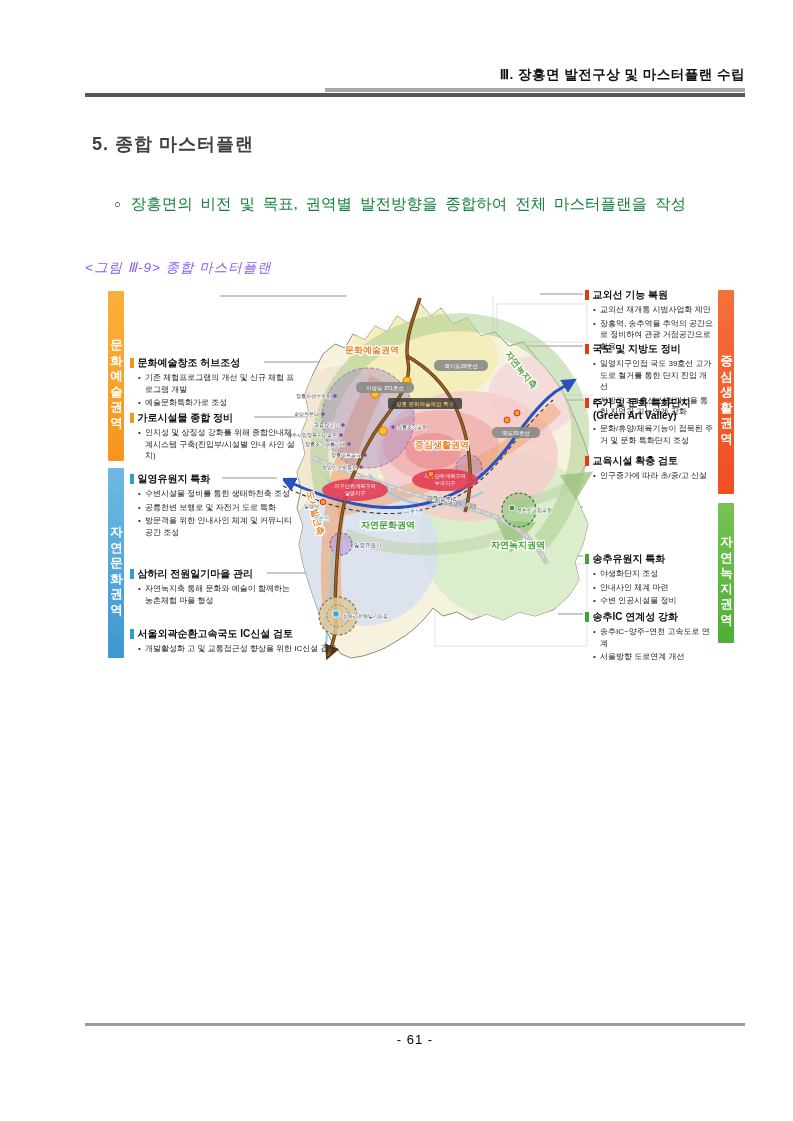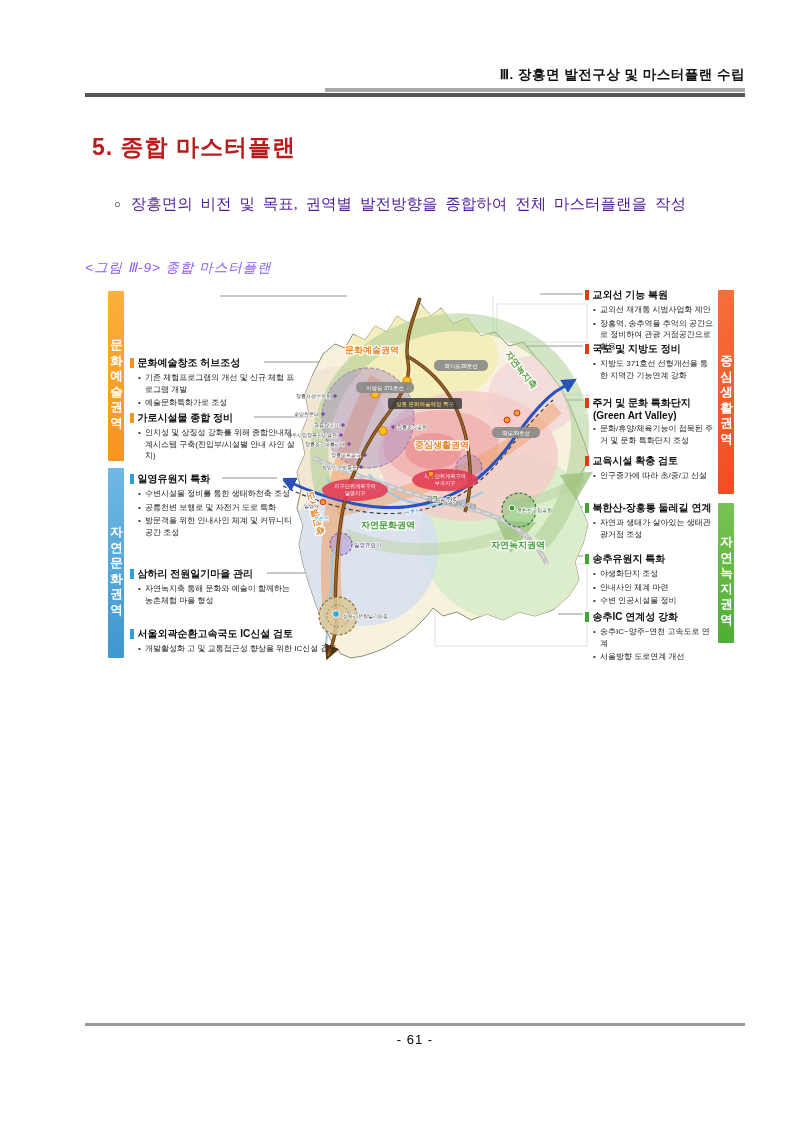--- a/index.html
+++ b/index.html
@@ -4,25 +4,25 @@
 <style>
   html,body{margin:0;padding:0;background:#e9e9e9;}
   .page{position:relative;width:793px;height:1121px;background:#ffffff;margin:0 auto;
         font-family:"Liberation Sans",sans-serif;overflow:hidden;padding-left:36px;}
   
   .hdr-text{position:absolute;top:66px;left:85px;width:660px;text-align:right;
             font-size:13.5px;font-weight:bold;color:#111;letter-spacing:.5px;}
   .rule-light{position:absolute;top:88px;left:325px;width:420px;height:4px;background:#a9a9a9;}
   .rule-dark{position:absolute;top:93px;left:85px;width:660px;height:4px;background:#565656;}
   
-  .sec-title{position:absolute;top:132px;left:92px;font-size:23px;font-weight:bold;color:#b91c1c;letter-spacing:1px;}
+  .sec-title{position:absolute;top:132px;left:92px;font-size:18px;font-weight:bold;color:#404040;letter-spacing:1px;}
   .intro{position:absolute;top:188px;left:114px;width:600px;display:flex;}
   .intro .o-marker{font-size:11px;line-height:32px;margin-right:10px;color:#000;}
   .intro p{margin:0;font-family:"Liberation Serif",serif;font-size:15.5px;line-height:32px;
-           color:#4c1d95;text-align:justify;word-spacing:4px;width:585px;}
+           color:#15803d;text-align:justify;word-spacing:4px;width:585px;}
   .caption{position:absolute;top:259px;left:85px;width:660px;text-align:left;
            font-size:13.5px;color:#8b5cf6;letter-spacing:1px;font-style:italic;}
   
   .figure{position:absolute;top:286px;left:92px;width:655px;height:425px;}
   .leaders{position:absolute;top:0;left:0;z-index:0;}
   .mapsvg{position:absolute;top:10px;left:191px;z-index:1;}
   .zone-bar{position:absolute;width:16px;border-radius:1px;display:flex;align-items:center;
             justify-content:center;z-index:2;}
   .zone-bar span{writing-mode:vertical-rl;color:#fff;font-weight:bold;font-size:12.5px;
                  letter-spacing:3px;}
@@ -314,49 +314,41 @@
           <li>교외선 재개통 시범사업화 제안</li>
           <li>장흥역, 송추역을 추억의 공간으로 정비하여 관광 거점공간으로 활용</li>
         </ul>
     </div>
     <div class="item right-col g-central" style="top:56px">
       <div class="t">
           <span class="tick"></span>
           <span>국도 및 지방도 정비</span>
         </div>
       <ul>
+          <li>일영지구인접 국도 39호선 고가도로 철거를 통한 단지 진입 개선</li>
           <li>지방도 371호선 선형개선을 통한 지역간 기능연계 강화</li>
         </ul>
     </div>
     <div class="item right-col g-central" style="top:110px">
       <div class="t">
           <span class="tick"></span>
           <span>주거 및 문화 특화단지</span>
         </div>
       <div class="sub">(Green Art Valley)</div>
       <ul>
           <li>문화/휴양/체육기능이 접목된 주거 및 문화 특화단지 조성</li>
         </ul>
     </div>
     <div class="item right-col g-central" style="top:168px">
       <div class="t">
           <span class="tick"></span>
           <span>교육시설 확충 검토</span>
         </div>
       <ul>
           <li>인구증가에 따라 초/중/고 신설</li>
-        </ul>
-    </div>
-    <div class="item right-col g-natgreen" style="top:215px">
-      <div class="t">
-          <span class="tick"></span>
-          <span>북한산-장흥통 둘레길 연계</span>
-        </div>
-      <ul>
-          <li>자연과 생태가 살아있는 생태관광거점 조성</li>
         </ul>
     </div>
     <div class="item right-col g-natgreen" style="top:266px">
       <div class="t">
           <span class="tick"></span>
           <span>송추유원지 특화</span>
         </div>
       <ul>
           <li>야생화단지 조성</li>
           <li>안내사인 체계 마련</li>

